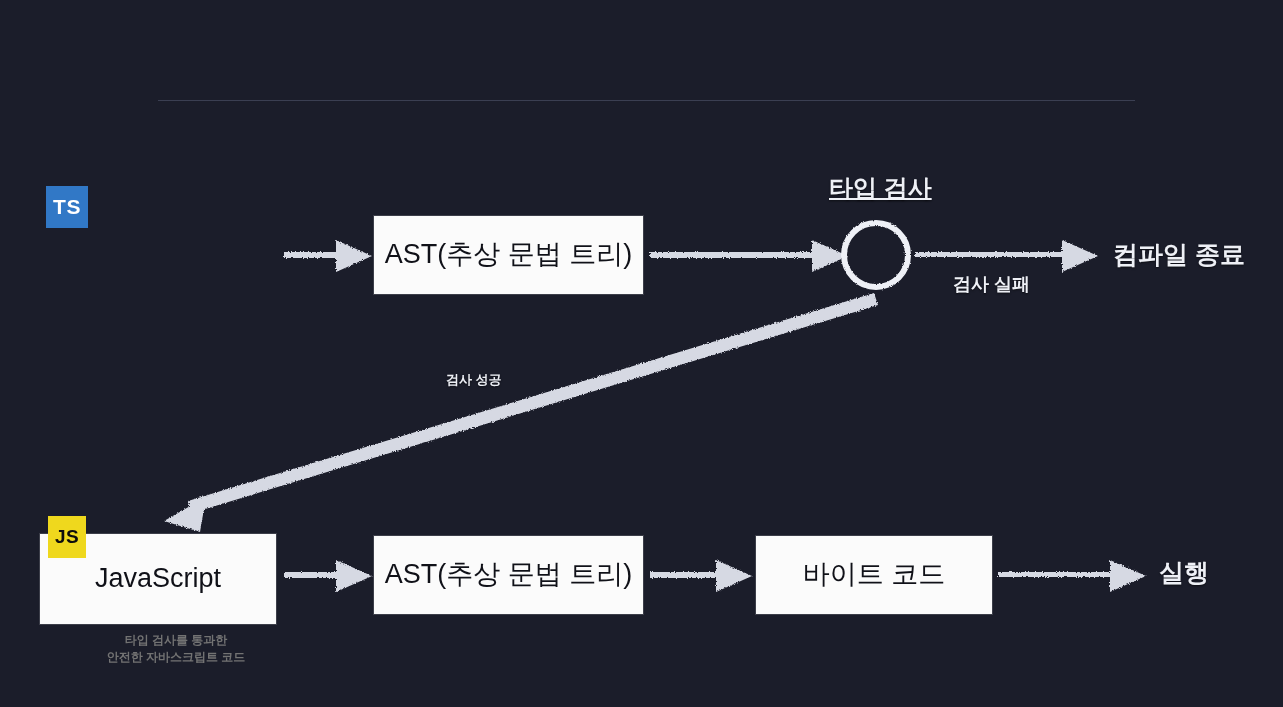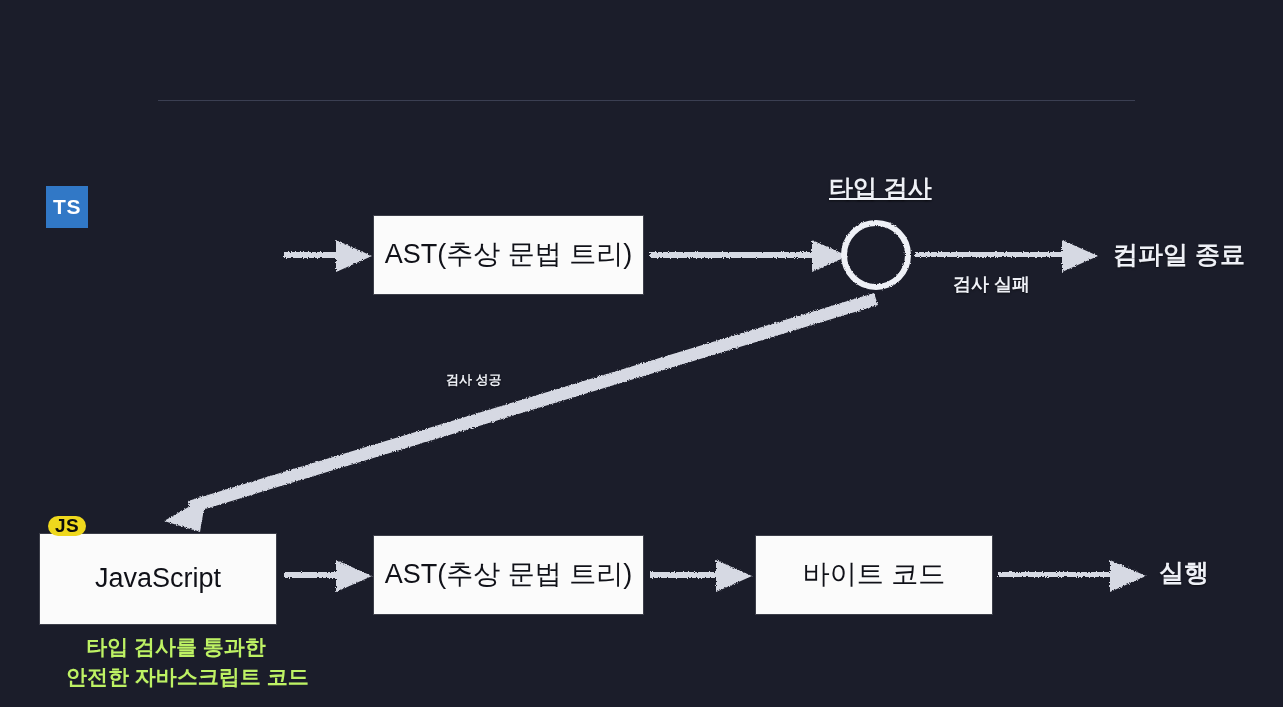--- a/index.html
+++ b/index.html
@@ -66,25 +66,25 @@
   #ts-badge {
     width: 42px; height: 42px;
     left: 46px; top: 186px;
     background: #3178c6;
     color: #ffffff;
     border-radius: 0;
     font-size: 21px;
     z-index: 6;
   }
   #js-badge {
-    width: 38px; height: 20px;
+    width: 38px; height: 42px;
     left: 48px; top: 516px;
     background: #efd81d;
     color: #0d0d0d;
-    border-radius: 12px;
+    border-radius: 0;
     font-size: 19px;
     z-index: 6;
   }
 
   
   .chalk-svg {
     position: absolute;
     left: 0; top: 0;
     width: 1283px; height: 707px;
     pointer-events: none;
@@ -102,22 +102,22 @@
   #label-fail       { left: 953px; top: 272px; font-size: 18px; }
   #label-success    { left: 434px; top: 371px; font-size: 13px; margin-left: 12px; }
   #label-compileend { left: 1113px; top: 238px; font-size: 25px; }
   #label-run        { left: 1159px; top: 556px; font-size: 25px; }
 
   
   #js-note {
     position: absolute;
     left: 66px;
     top: 632px;
-    color: #bef264;
-    font-size: 21px;
+    color: #737373;
+    font-size: 12px;
     font-weight: bold;
     line-height: 1.45;
     text-align: center;
     width: 220px;
   }
   #js-note div { white-space: nowrap; }
 </style>
 </head>
 <body>
 

